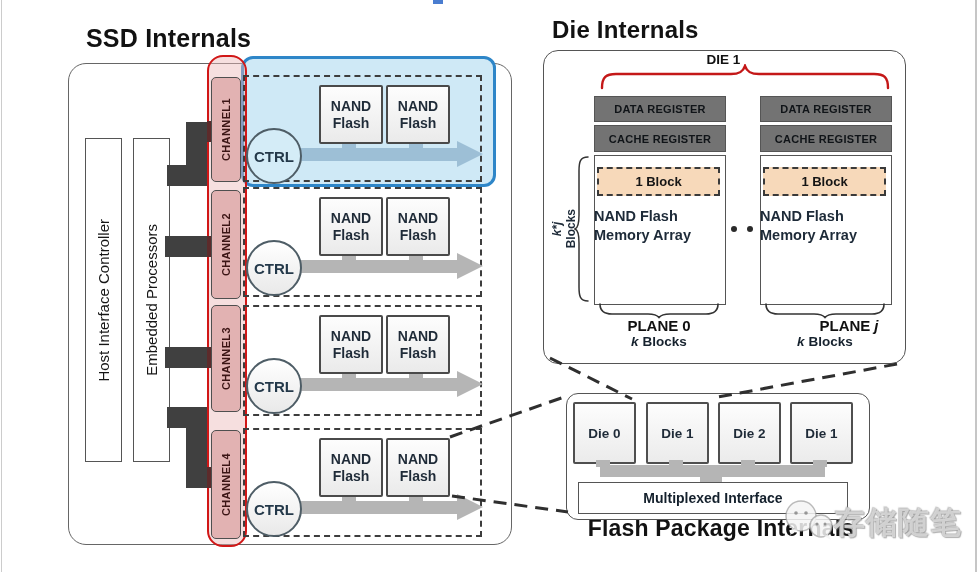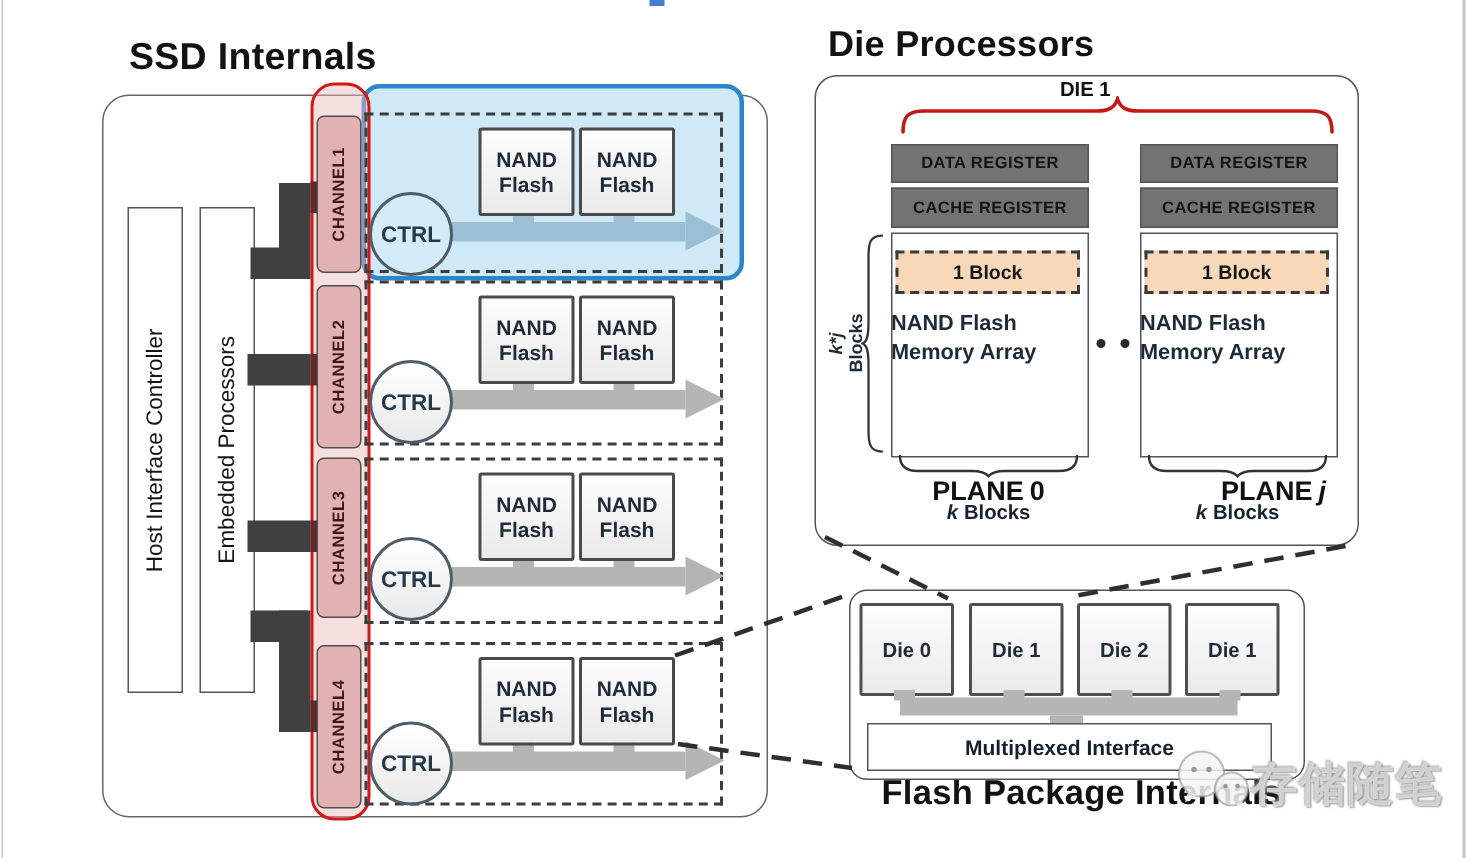--- a/index.html
+++ b/index.html
@@ -87,21 +87,21 @@
        display:flex;align-items:center;justify-content:center;
        font-size:11px;font-weight:bold;color:#101418;letter-spacing:.3px;}
   .datareg{top:96px;height:24px;}
   .cachereg{top:125px;height:25px;}
   .array-box{position:absolute;top:155px;width:130px;height:148px;border:1.5px solid #555;background:#fff;}
   .blockbar{position:absolute;top:167px;width:119px;height:25px;border:2.5px dashed #3a3a3a;
             background:#f7d9ba;display:flex;align-items:center;justify-content:center;
             font-size:13px;font-weight:bold;color:#151515;}
   .array-text{position:absolute;top:207px;width:130px;
               font-size:14.5px;font-weight:600;color:#1d2a38;line-height:1.28;}
-  .plane-name{position:absolute;top:317px;width:130px;text-align:center;font-size:18px;
+  .plane-name{position:absolute;top:317px;width:130px;text-align:center;font-size:15px;
               font-weight:bold;color:#111;}
   .plane-blocks{position:absolute;top:334px;width:130px;text-align:center;font-size:13.5px;
               font-weight:600;color:#16222e;}
   .ital{font-style:italic;}
   .sp{margin-left:4px;}
   .dot{position:absolute;top:226px;width:6px;height:6px;border-radius:50%;background:#2a2a2a;}
   .dotA{left:731px;} .dotB{left:747px;}
   .side-label{left:552px;top:193px;width:26px;height:72px;display:flex;align-items:center;justify-content:center;}
   .side-label .vtext{font-size:12px;font-weight:600;color:#1d2a38;line-height:1.15;text-align:center;}
 
@@ -232,21 +232,21 @@
     <div class="nand nand2">
       <span>NAND</span>
       <span>Flash</span>
     </div>
     <div class="stem st1"></div>
     <div class="stem st2"></div>
     <div class="ashaft"></div>
     <div class="ahead"></div>
   </div>
 
-  <div class="sec-title die-title">Die Processors</div>
+  <div class="sec-title die-title">Die Internals</div>
   <div class="abs die-box"></div>
   <div class="abs die1-label">DIE 1</div>
 
   <svg class="brace-svg" style="left:600px;top:64px;" width="290" height="26" viewBox="0 0 290 26">
     <path d="M2,24 C2,13 6,10 16,10 L131,10 C139,10 143,8 145,2 C147,8 151,10 159,10 L274,10 C284,10 288,13 288,24" fill="none" stroke="#c41818" stroke-width="2.4" stroke-linecap="round"></path>
   </svg>
 
   <div class="abs reg datareg" style="left:594px;">DATA REGISTER</div>
   <div class="abs reg cachereg" style="left:594px;">CACHE REGISTER</div>
   <div class="abs array-box" style="left:594px;"></div>

